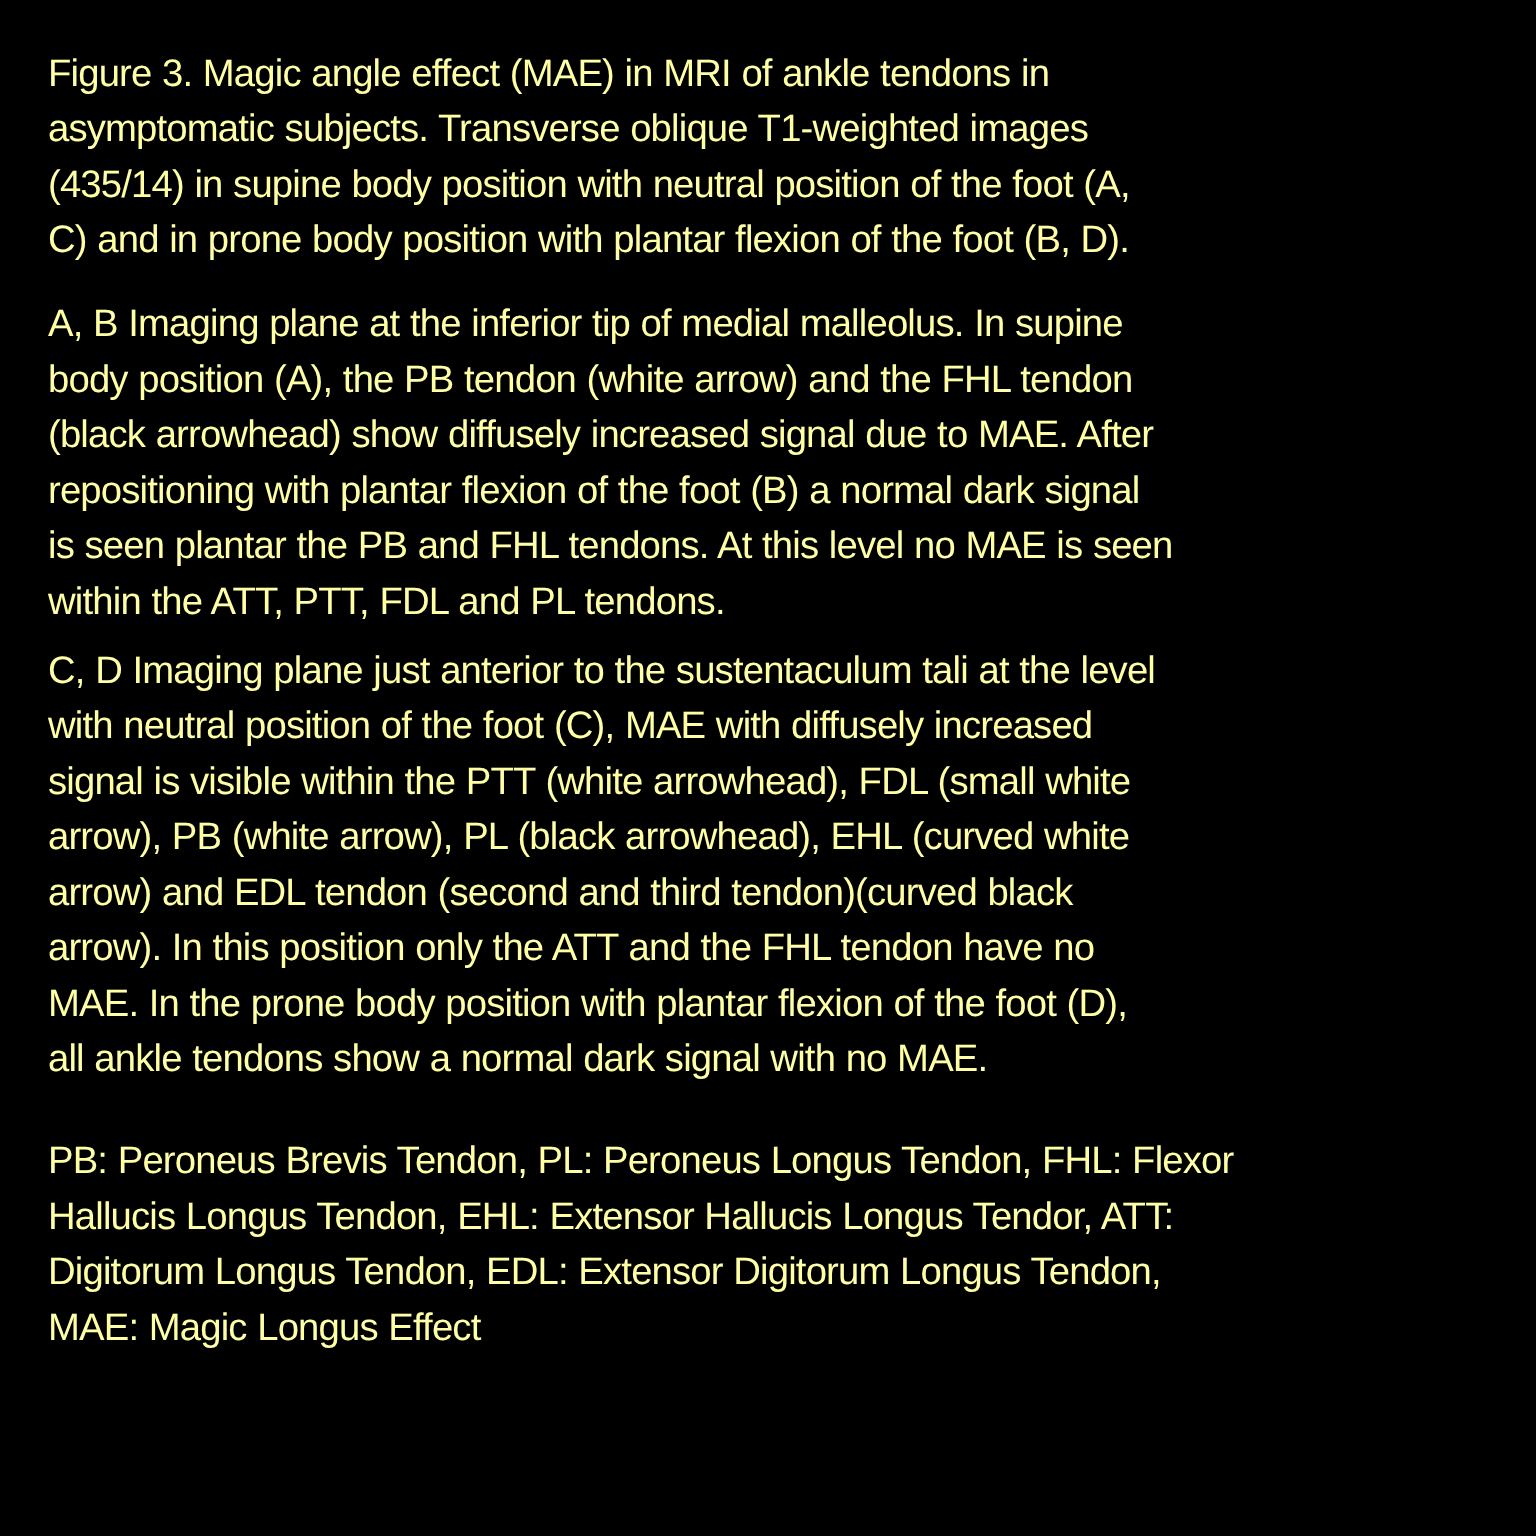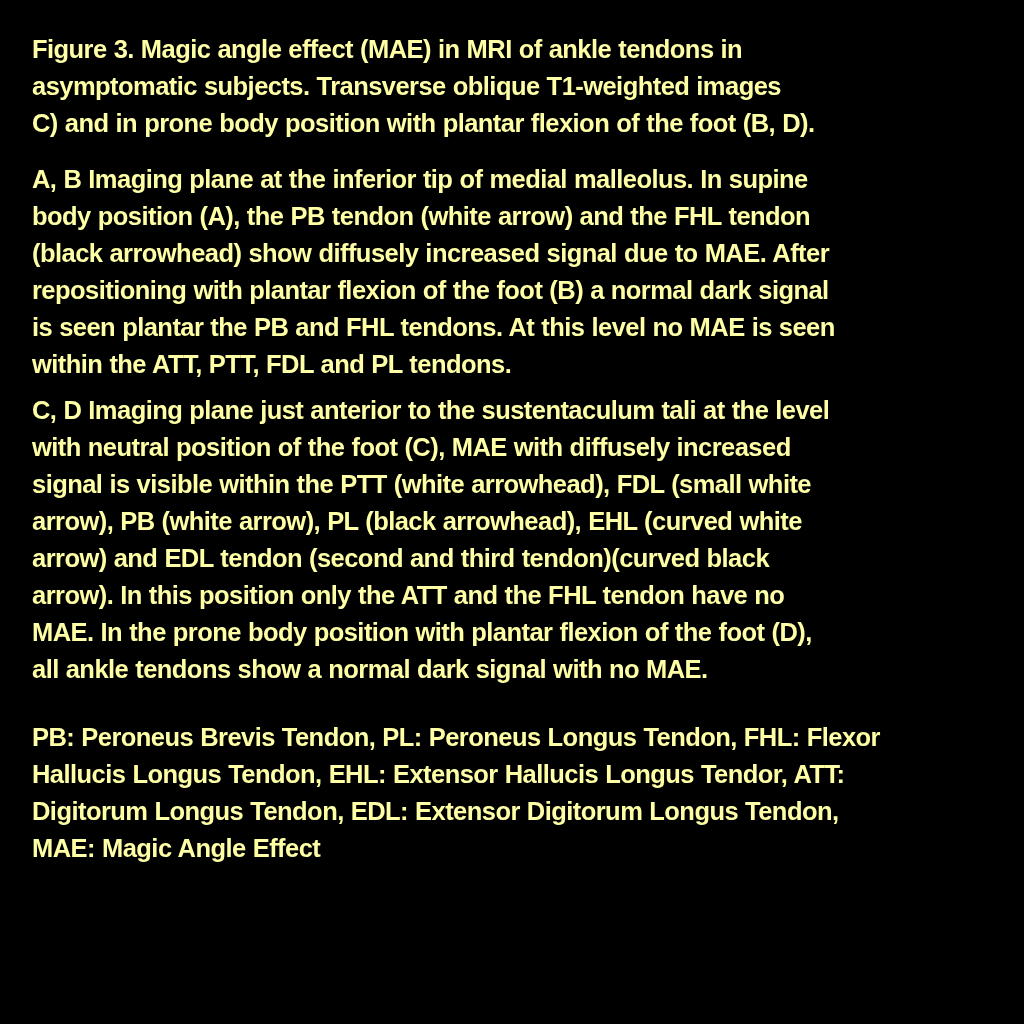--- a/index.html
+++ b/index.html
@@ -21,38 +21,38 @@
       color: #FFFFA6;
       font-family: "Liberation Sans", sans-serif;
       font-size: 25.5px;
       line-height: 37px;
       letter-spacing: -0.55px;
       word-spacing: 0.5px;
     }
     .para {
       margin: 0;
       padding: 0;
-      font-weight: bold;
     }
     .line {
       display: block;
       white-space: nowrap;
     }
     .p1 { margin-bottom: 19px; }
     .p2 { margin-bottom: 9px; }
     .p3 { margin-bottom: 31px; }
   </style>
 </head>
 <body>
 
 <div class="caption">
 
   <p class="para p1">
     <span class="line">Figure 3.  Magic angle effect (MAE) in MRI of ankle tendons in</span>
     <span class="line">asymptomatic subjects. Transverse oblique T1-weighted images</span>
+    <span class="line">(435/14) in supine body position with neutral position of the foot (A,</span>
     <span class="line">C) and in prone body position with plantar flexion of the foot (B, D).</span>
   </p>
 
   <p class="para p2">
     <span class="line">A, B Imaging plane at the inferior tip of medial malleolus. In supine</span>
     <span class="line">body position (A), the PB tendon (white arrow) and the FHL tendon</span>
     <span class="line">(black arrowhead) show diffusely increased signal due to MAE. After</span>
     <span class="line">repositioning with plantar flexion of the foot (B) a normal dark signal</span>
     <span class="line">is seen plantar the PB and FHL tendons. At this level no MAE is seen</span>
     <span class="line">within the ATT, PTT, FDL and PL tendons.</span>
@@ -66,16 +66,16 @@
     <span class="line">arrow) and EDL tendon (second and third tendon)(curved black</span>
     <span class="line">arrow). In this position only the ATT and the FHL tendon have no</span>
     <span class="line">MAE. In the prone body position with plantar flexion of the foot (D),</span>
     <span class="line">all ankle tendons show a normal dark signal with no MAE.</span>
   </p>
 
   <p class="para p4">
     <span class="line">PB: Peroneus Brevis Tendon, PL: Peroneus Longus Tendon, FHL: Flexor</span>
     <span class="line">Hallucis Longus Tendon, EHL: Extensor Hallucis Longus Tendor, ATT:</span>
     <span class="line">Digitorum Longus Tendon, EDL: Extensor Digitorum Longus Tendon,</span>
-    <span class="line">MAE: Magic Angle Effect</span>
+    <span class="line">MAE: Magic Longus Effect</span>
   </p>
 
 </div>
 
 </body></html>

